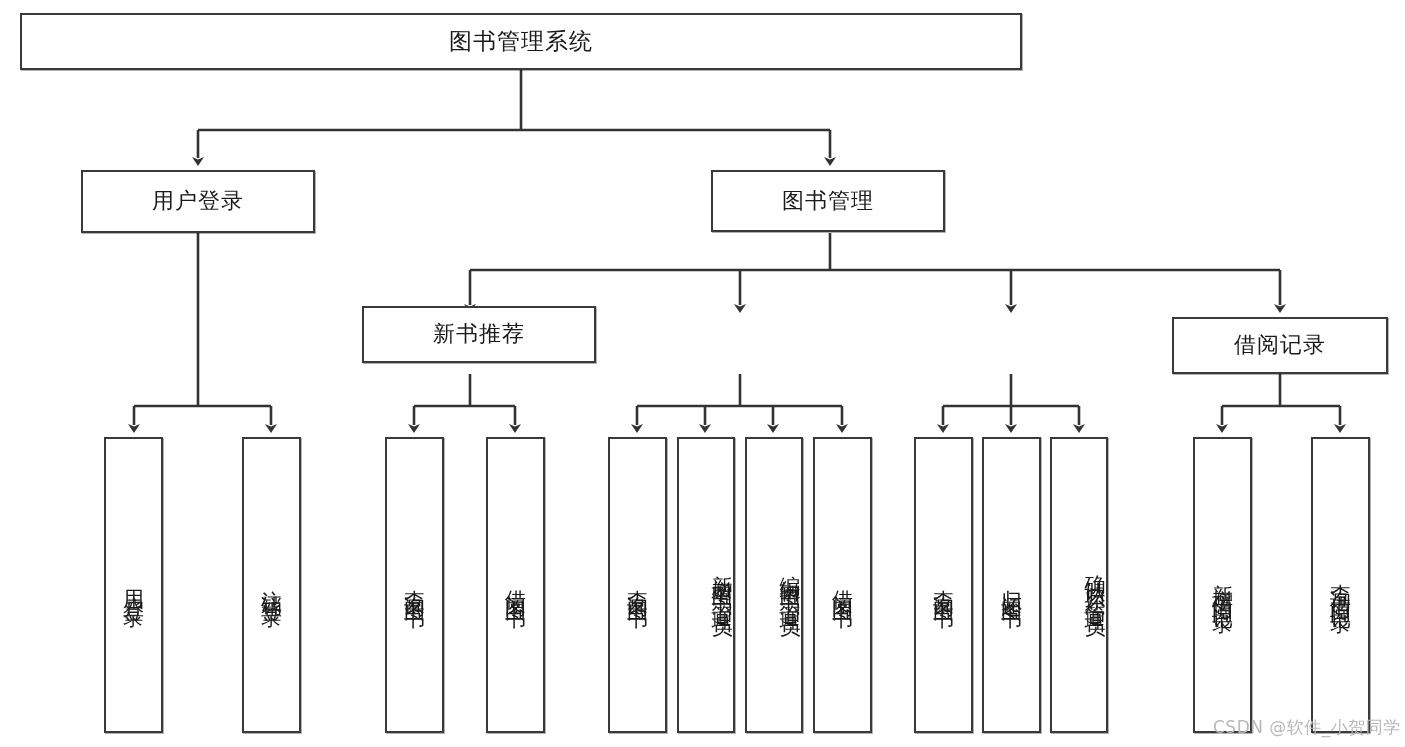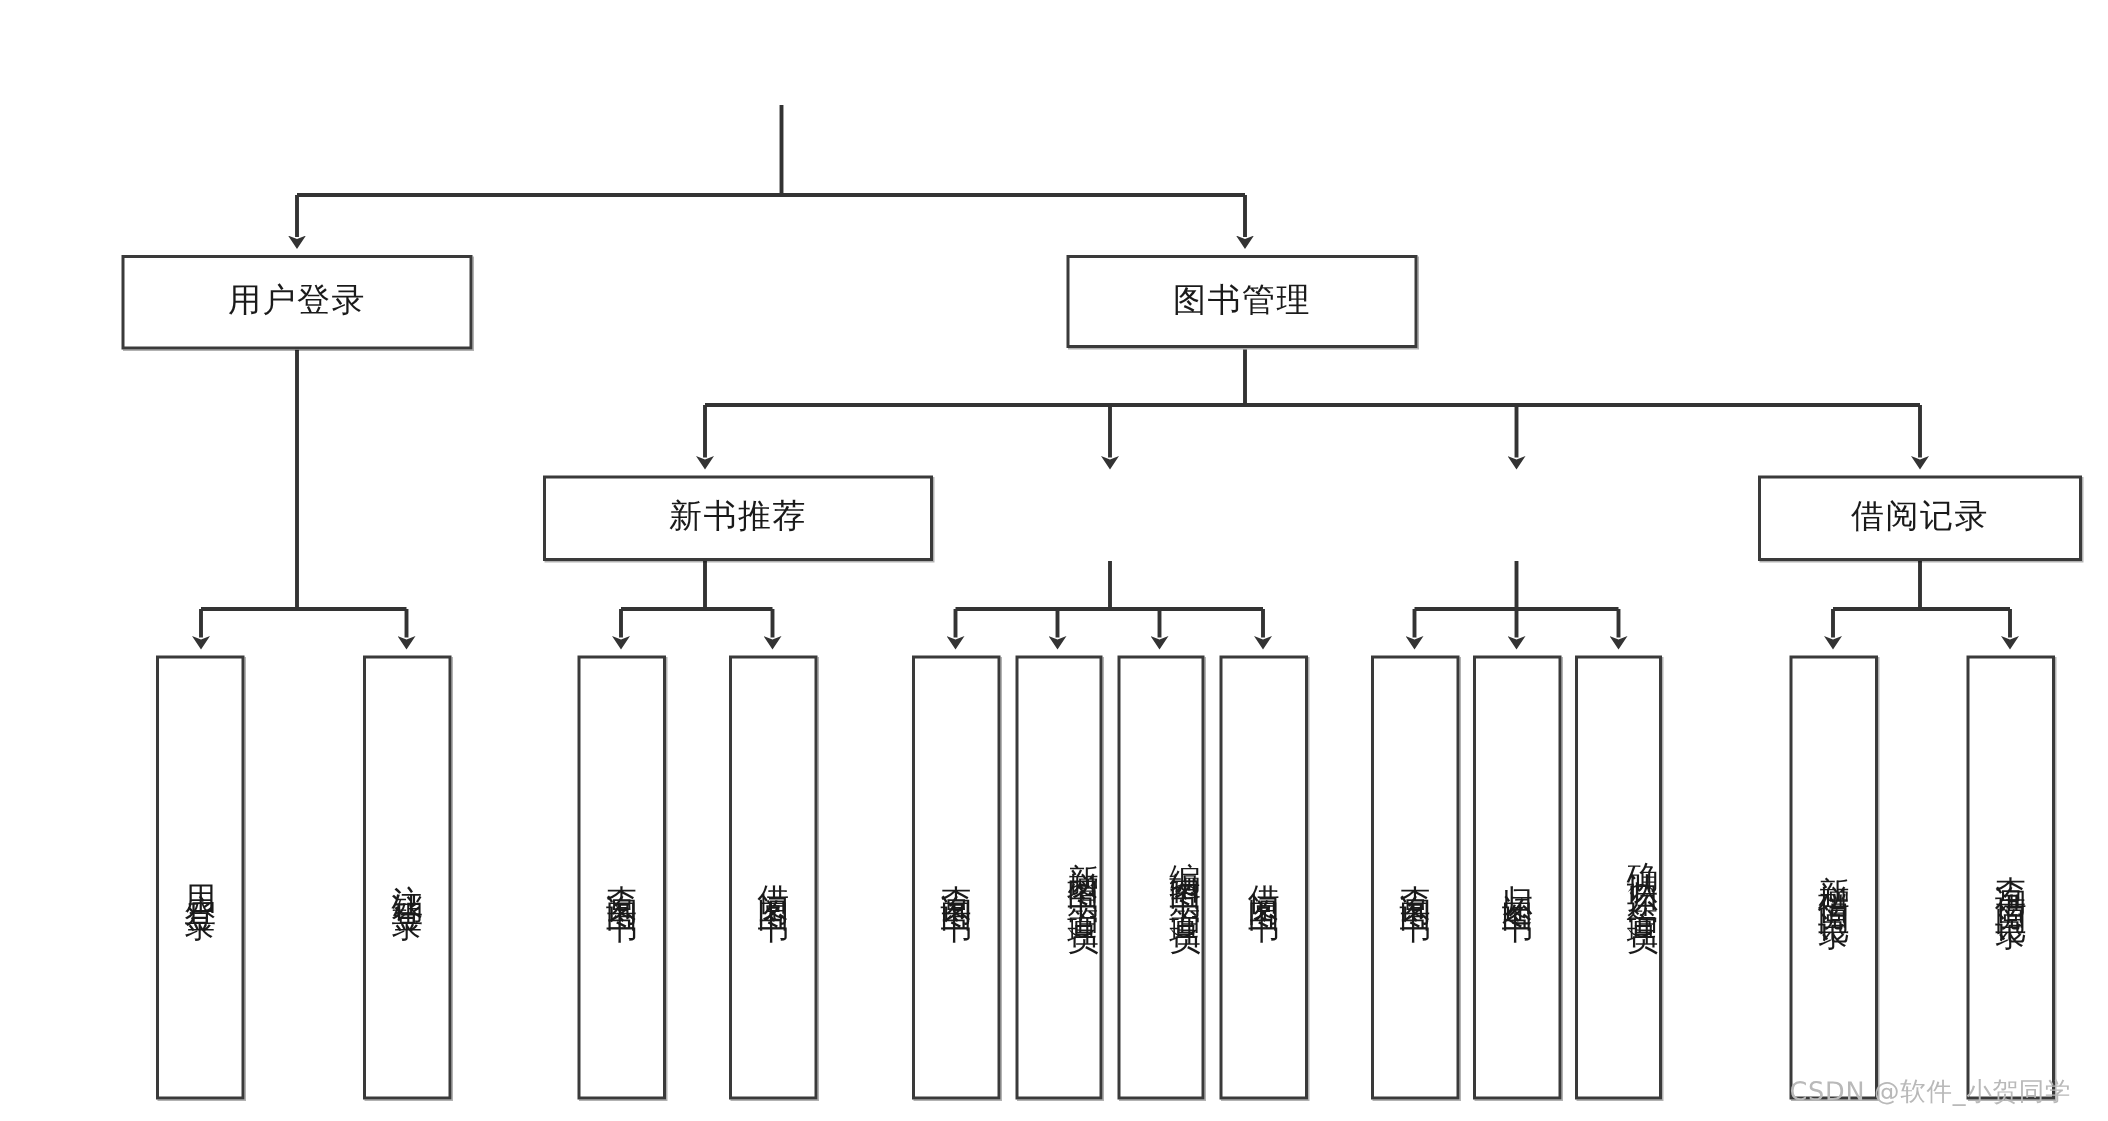--- a/index.html
+++ b/index.html
@@ -118,40 +118,41 @@
       <path d="M1011,406 L1011,425" marker-end="url(#arrow)"></path>
       <path d="M1079,406 L1079,425" marker-end="url(#arrow)"></path>
 
       <path d="M1280,374 L1280,406"></path>
       <path d="M1222,406 L1340,406"></path>
       <path d="M1222,406 L1222,425" marker-end="url(#arrow)"></path>
       <path d="M1340,406 L1340,425" marker-end="url(#arrow)"></path>
     </g>
   </svg>
 
+  <div class="node horiz root" style="left:20px; top:13px; width:1002px; height:57px;">图书管理系统</div>
 
   <div class="node horiz" style="left:81px; top:170px; width:234px; height:63px;">用户登录</div>
   <div class="node horiz" style="left:711px; top:170px; width:234px; height:62px;">图书管理</div>
 
-  <div class="node horiz" style="left:362px; top:317px; width:260px; height:57px;">新书推荐</div>
+  <div class="node horiz" style="left:362px; top:306px; width:234px; height:57px;">新书推荐</div>
   <div class="node horiz" style="left:1172px; top:317px; width:216px; height:57px;">借阅记录</div>
 
   <div class="node vert mid" style="left:104px; top:437px; width:59px; height:296px;">用户登录</div>
   <div class="node vert mid" style="left:242px; top:437px; width:59px; height:296px;">注销登录</div>
 
   <div class="node vert mid" style="left:385px; top:437px; width:59px; height:296px;">查询图书</div>
   <div class="node vert mid" style="left:486px; top:437px; width:59px; height:296px;">借阅图书</div>
 
   <div class="node vert mid" style="left:608px; top:437px; width:59px; height:296px;">查询图书</div>
   <div class="node vert" style="left:677px; top:437px; width:58px; height:296px;">新增图书（管理员）</div>
   <div class="node vert" style="left:745px; top:437px; width:58px; height:296px;">编辑图书（管理员）</div>
   <div class="node vert mid" style="left:813px; top:437px; width:59px; height:296px;">借阅图书</div>
 
   <div class="node vert mid" style="left:914px; top:437px; width:59px; height:296px;">查询图书</div>
   <div class="node vert mid" style="left:982px; top:437px; width:59px; height:296px;">归还图书</div>
   <div class="node vert" style="left:1050px; top:437px; width:58px; height:296px;">确认归还（管理员）</div>
 
   <div class="node vert mid" style="left:1193px; top:437px; width:59px; height:296px;">新增借阅记录</div>
   <div class="node vert mid" style="left:1311px; top:437px; width:59px; height:296px;">查询借阅记录</div>
 
-  <div class="watermark" style="left:1193px; top:716px;">CSDN @软件_小贺同学</div>
+  <div class="watermark" style="left:1193px; top:716px;padding-left:20px;">CSDN @软件_小贺同学</div>
 
 </div>
 
 </body></html>

